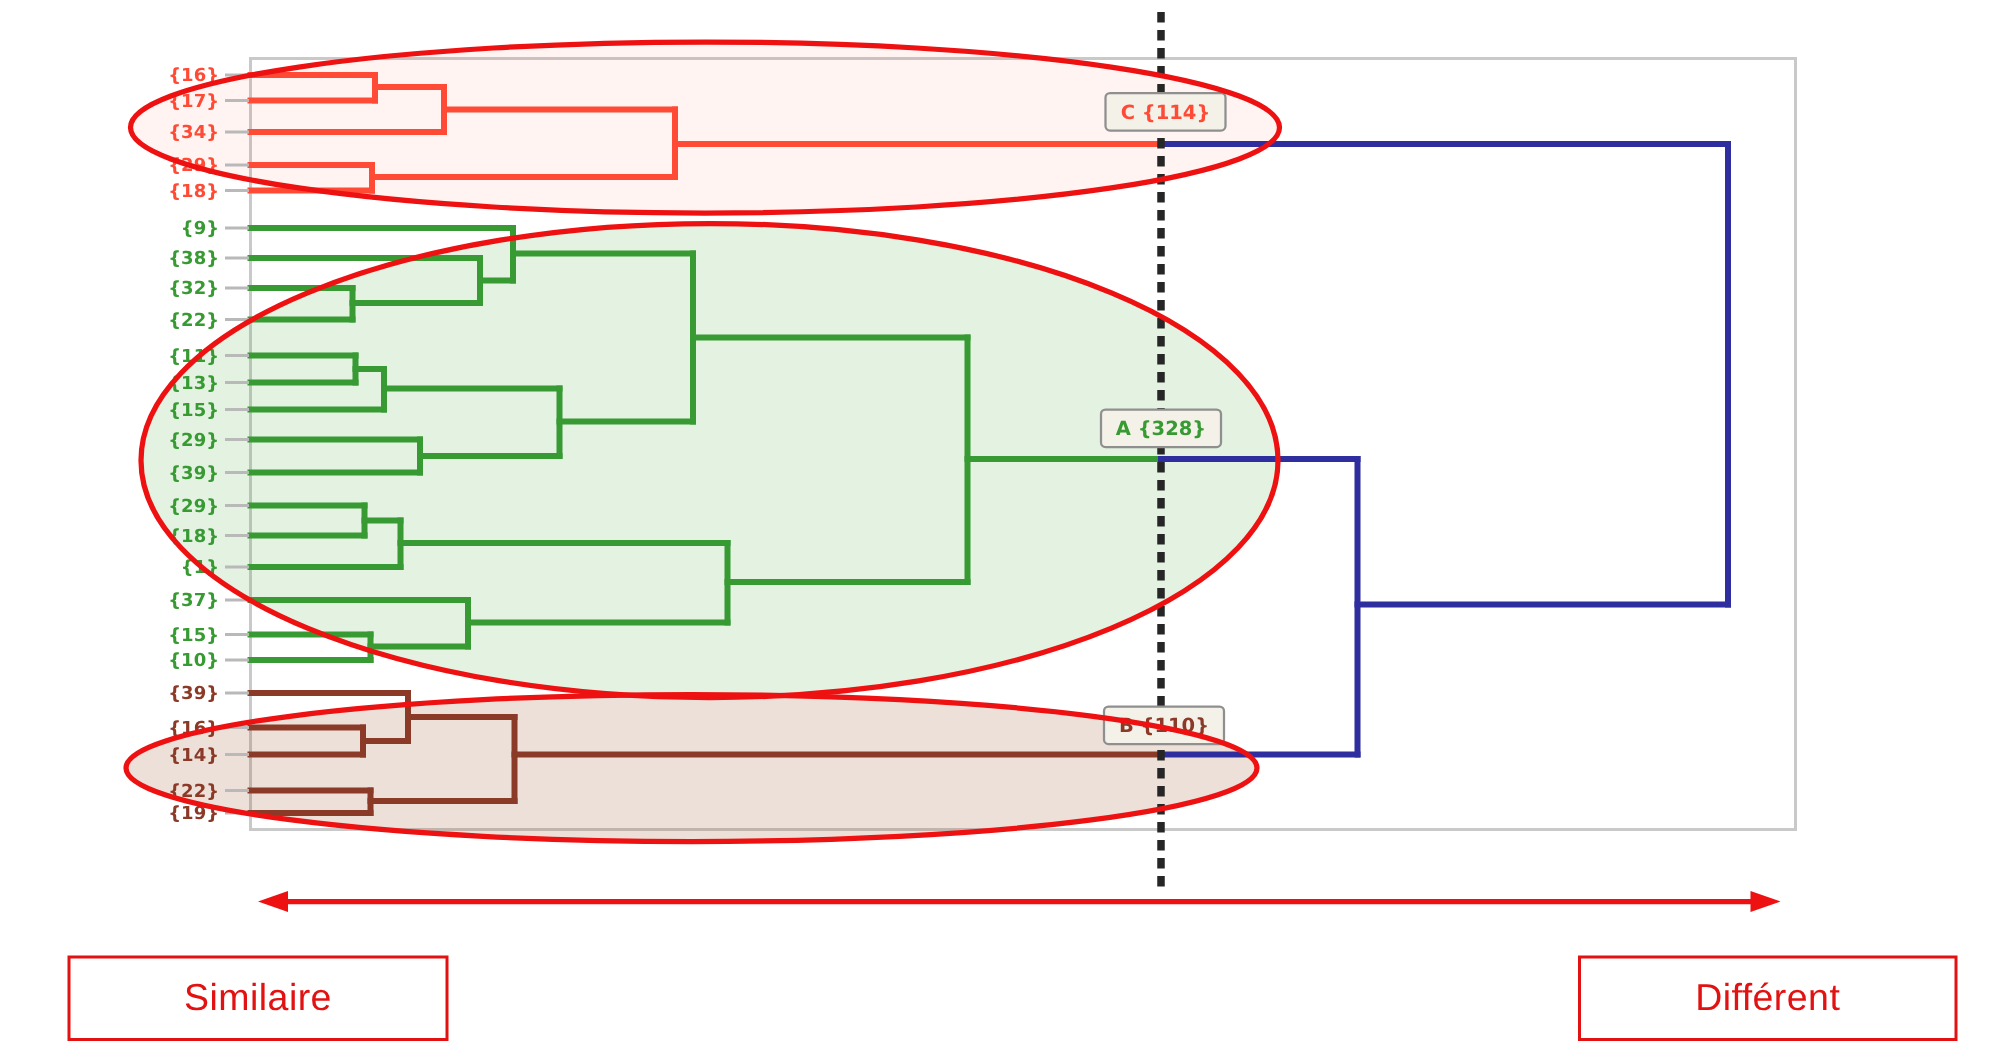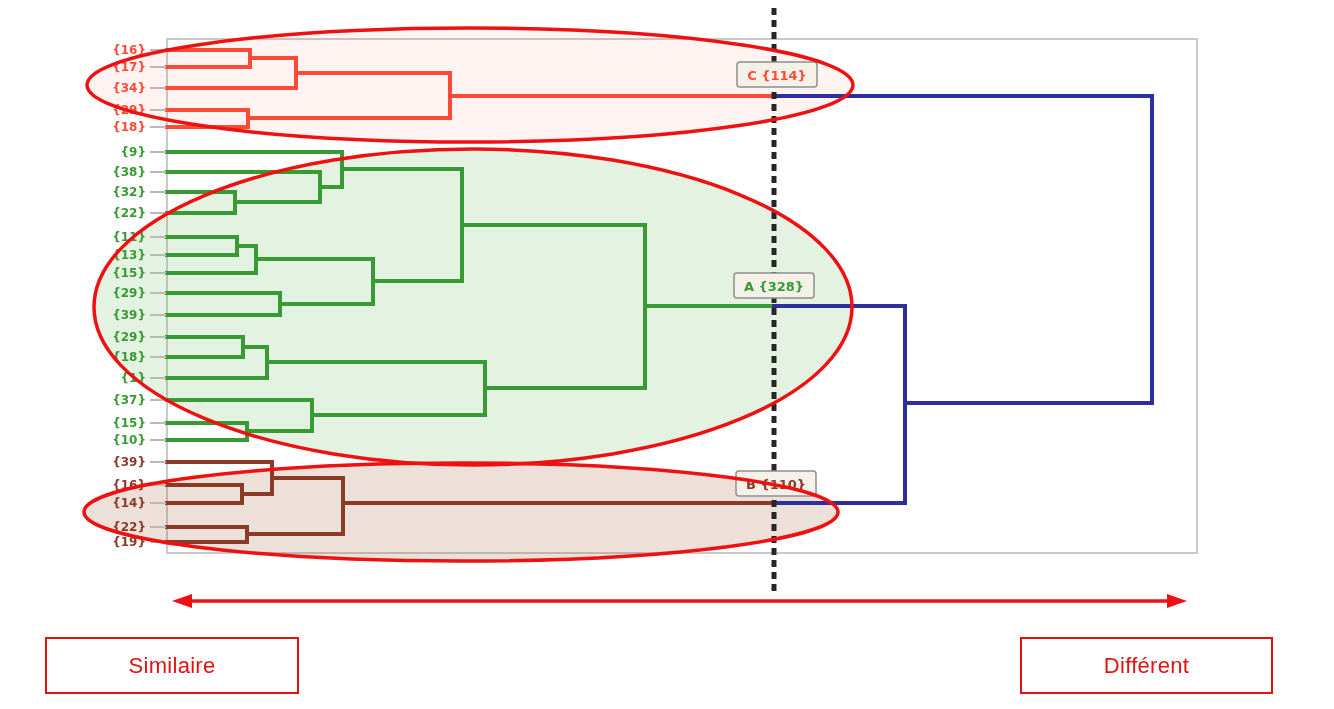--- a/index.html
+++ b/index.html
@@ -17,25 +17,25 @@
     font-family: "DejaVu Sans", sans-serif;
   }
   .annot-box {
     position: absolute;
     border: 2px solid #e31212;
     background: #ffffff;
     color: #e31212;
     display: flex;
     align-items: center;
     justify-content: center;
-    font-size: 22px;
+    font-size: 25px;
     letter-spacing: 0.3px;
   }
   #sim-box  { left: 45px;  top: 637px; width: 250px; height: 53px; }
-  #diff-box { left: 1020px; top: 637px; width: 249px; height: 53px; }
+  #diff-box { left: 1052px; top: 637px; width: 249px; height: 53px; }
 </style>
 </head>
 <body>
 
 <div id="stage">
   <svg id="dendro" width="1334" height="709" viewBox="0 0 1334 709">
       <rect x="167" y="39" width="1030" height="514" fill="#ffffff" stroke="#c9c9c9" stroke-width="2"></rect>
       <ellipse cx="470" cy="85" rx="383" ry="57" fill="rgba(255,100,70,0.07)" stroke="none"></ellipse>
       <ellipse cx="473" cy="307" rx="379" ry="158" fill="rgba(90,175,80,0.17)" stroke="none"></ellipse>
       <ellipse cx="461" cy="512" rx="377" ry="49" fill="rgba(160,100,60,0.20)" stroke="none"></ellipse>

